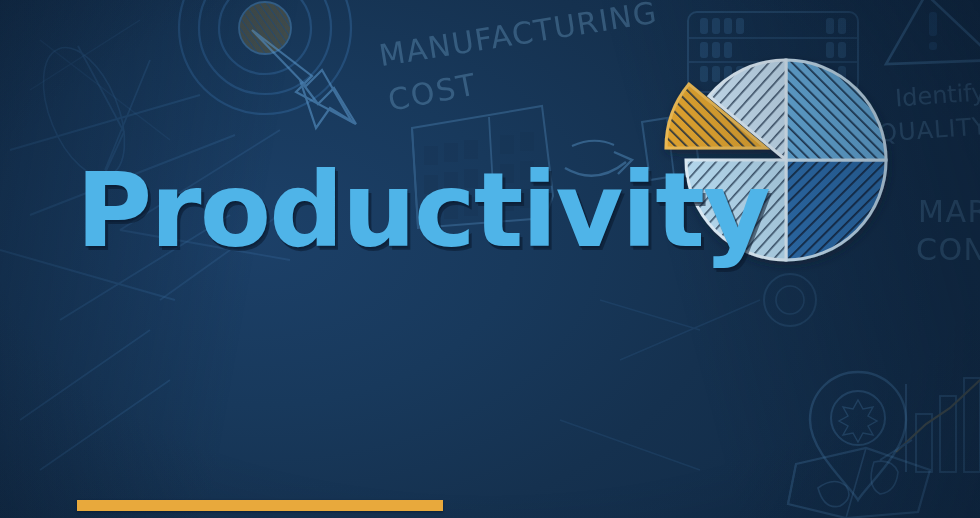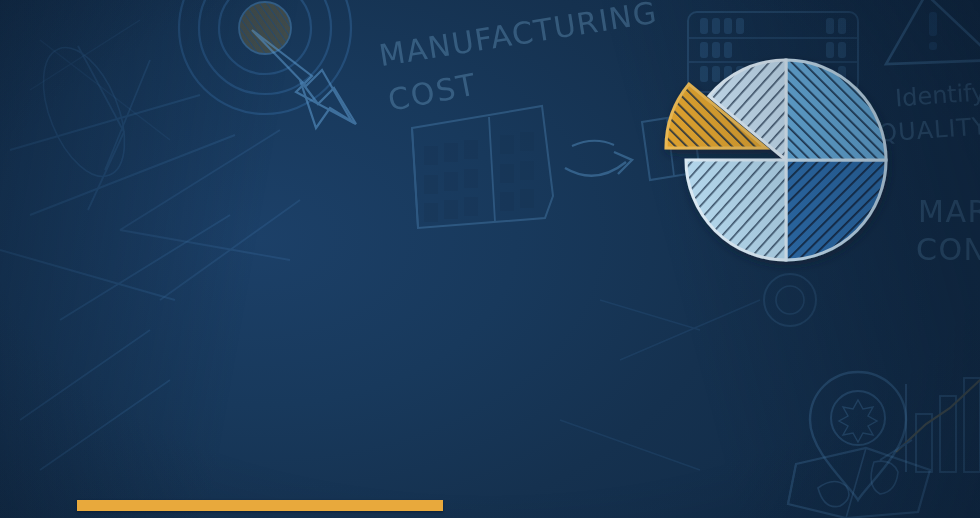--- a/index.html
+++ b/index.html
@@ -298,17 +298,18 @@
           <path d="M131 120 L31 120 A100 100 0 0 1 54 56 Z" fill="none" stroke="#f0bd54" stroke-width="3"></path>
         </g>
 
       </g>
     </svg>
   </div>
 
   <div class="bg-vignette"></div>
 
   <div class="headline">
+    <span class="hl-line hl-2">Productivity</span>
   </div>
 
   <div class="accent-bar"></div>
 
 </div>
 
 </body></html>

